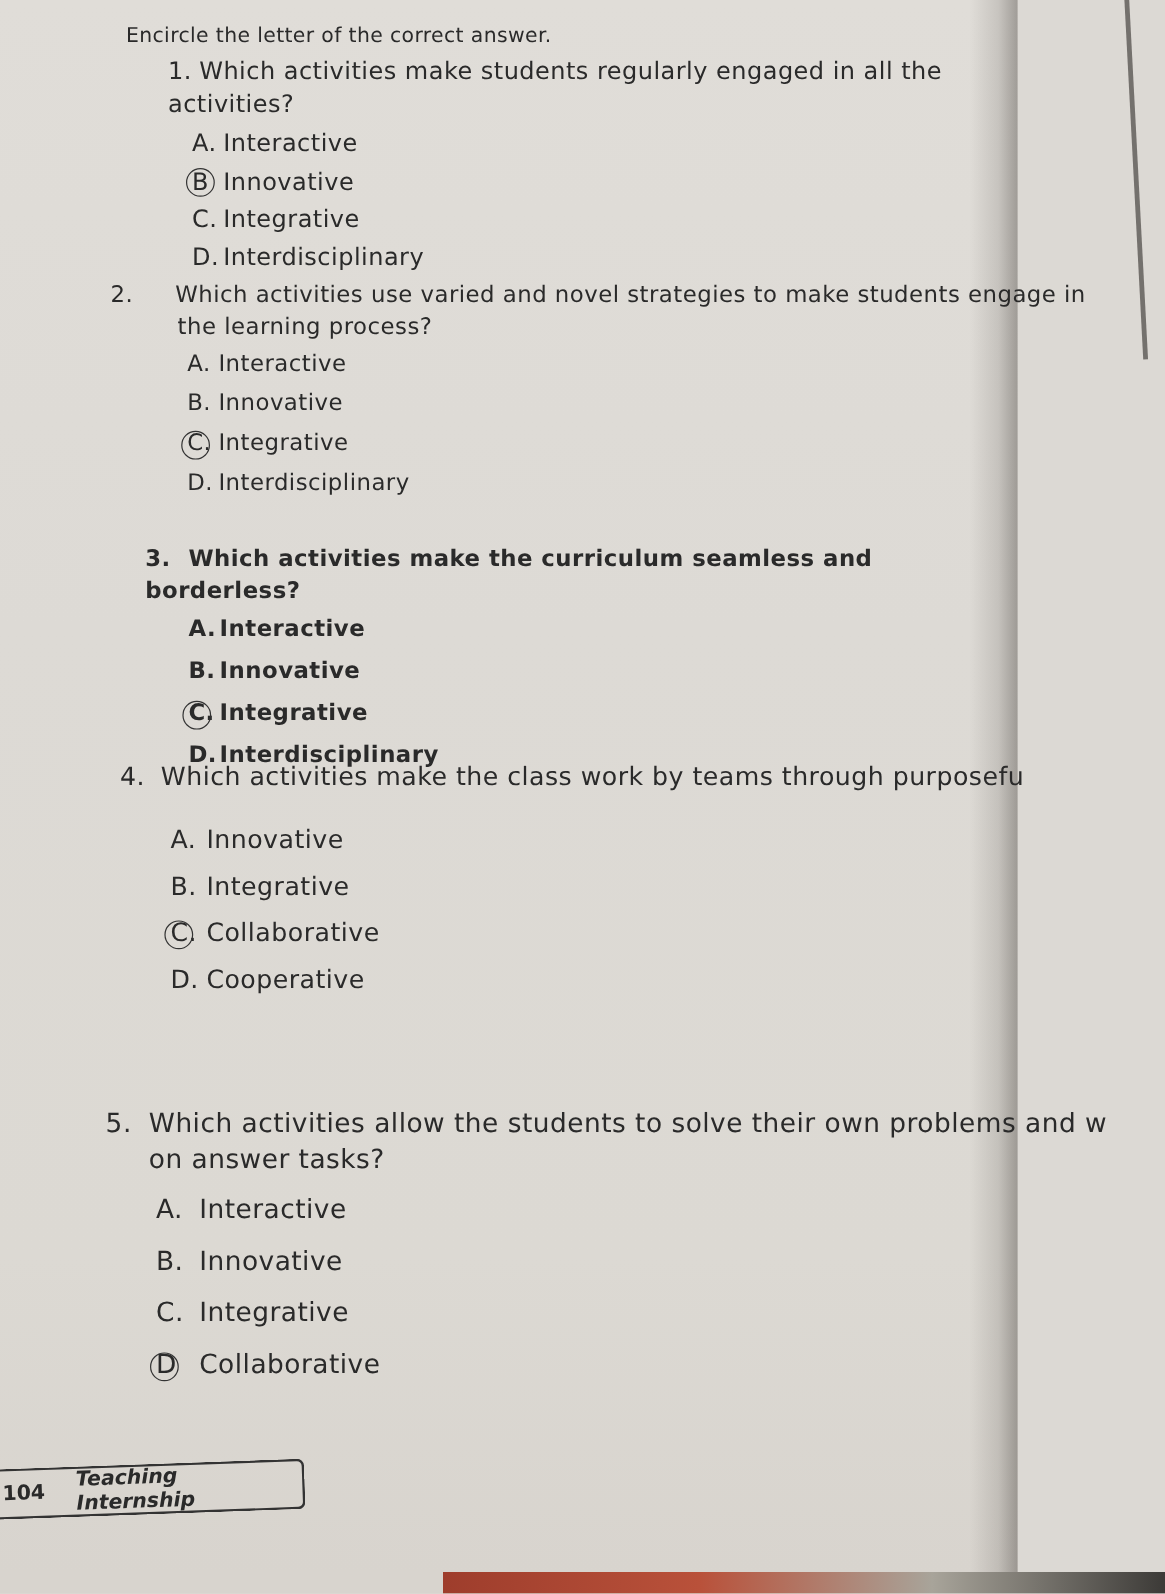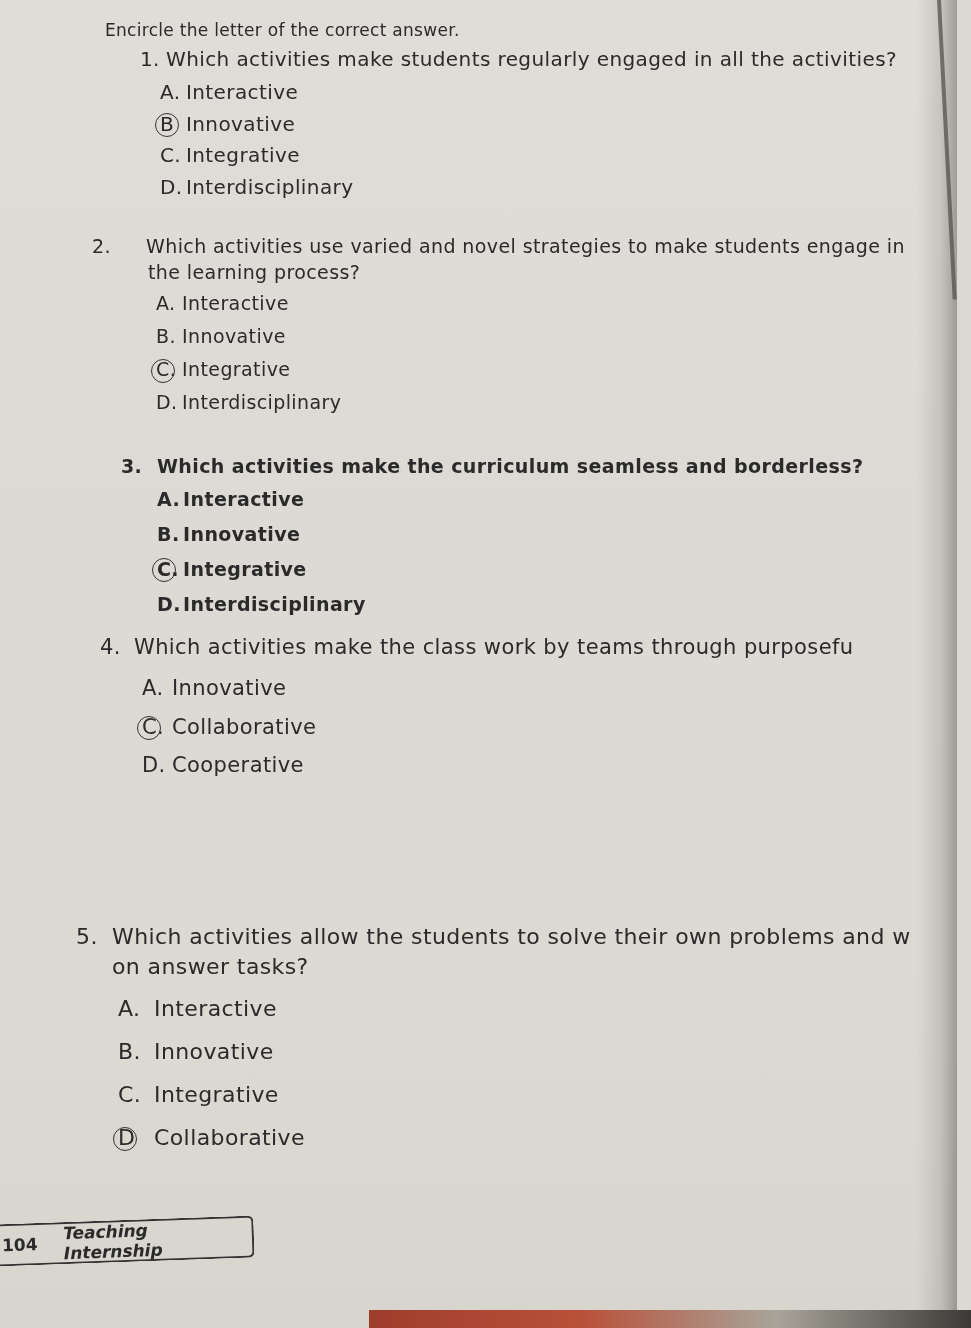--- a/index.html
+++ b/index.html
@@ -4,21 +4,21 @@
   <style>
     * { margin: 0; padding: 0; box-sizing: border-box; }
     html, body { width: 971px; height: 1328px; overflow: hidden; }
     body {
       background: #dcd9d4;
       font-family: "DejaVu Sans", sans-serif;
       color: #2a2a2a;
       position: relative;
     }
     .page {
-      position: absolute; left: 0; top: 0; width: 957px; height: 1310px;
+      position: absolute; left: 0; top: 0; width: 848px; height: 1310px;
       background: linear-gradient(180deg, #e0ddd8 0%, #dddad5 40%, #dcd9d3 80%, #d8d4ce 100%);
     }
     .right-shadow {
       position: absolute; top: 0; right: 0; width: 40px; height: 1310px;
       background: linear-gradient(90deg, rgba(0,0,0,0) 0%, rgba(60,55,50,0.15) 60%, rgba(40,35,30,0.35) 100%);
     }
     .page-edge {
       position: absolute; top: 0; left: 937px; width: 4px; height: 300px;
       background: #5a5652; transform: rotate(-3deg); transform-origin: top left; opacity: .8;
     }
@@ -99,28 +99,29 @@
       <li class="opt"><span class="letter">B.</span><span>Innovative</span></li>
       <li class="opt circled"><span class="letter">C.</span><span>Integrative</span></li>
       <li class="opt"><span class="letter">D.</span><span>Interdisciplinary</span></li>
     </ul>
   </div>
 
   <div class="q" style="left:100px; top:633px; font-size:21px; white-space:nowrap;">
     <span class="stem">
       <span class="num" style="width:34px;">4.</span><span>Which activities make the class work by teams through purposefu</span>
     </span>
-    <ul class="opts" style="margin-left:42px; margin-top:8px; line-height:38.5px;">
+    <ul class="opts" style="margin-left:42px; margin-top:20px; line-height:38.5px;">
       <li class="opt"><span class="letter" style="width:30px;">A.</span><span>Innovative</span></li>
+      <li class="opt"><span class="letter" style="width:30px;">B.</span><span>Integrative</span></li>
       <li class="opt circled"><span class="letter" style="width:30px;">C.</span><span>Collaborative</span></li>
       <li class="opt"><span class="letter" style="width:30px;">D.</span><span>Cooperative</span></li>
     </ul>
   </div>
 
-  <div class="q" style="left:76px; top:922px; font-size:22px; white-space:nowrap;">
+  <div class="q" style="left:88px; top:922px; font-size:22px; white-space:nowrap;">
     <span class="stem">
       <span class="num" style="width:36px;">5.</span><span>Which activities allow the students to solve their own problems and w</span>
     </span>
     <span class="stem" style="padding-left:36px;">on answer tasks?</span>
     <ul class="opts" style="margin-left:42px; margin-top:6px; line-height:43px;">
       <li class="opt"><span class="letter" style="width:36px;">A.</span><span>Interactive</span></li>
       <li class="opt"><span class="letter" style="width:36px;">B.</span><span>Innovative</span></li>
       <li class="opt"><span class="letter" style="width:36px;">C.</span><span>Integrative</span></li>
       <li class="opt circled"><span class="letter" style="width:36px;">D</span><span>Collaborative</span></li>
     </ul>

